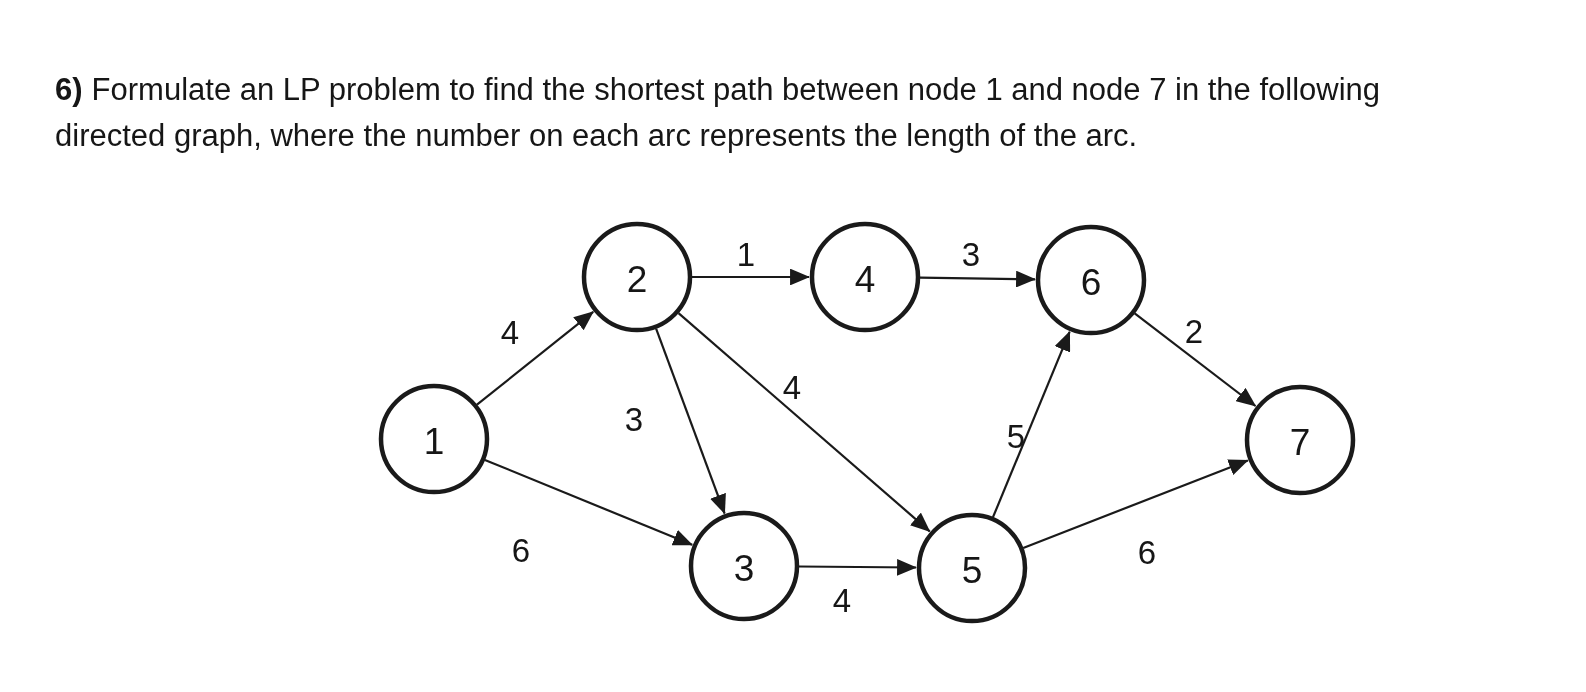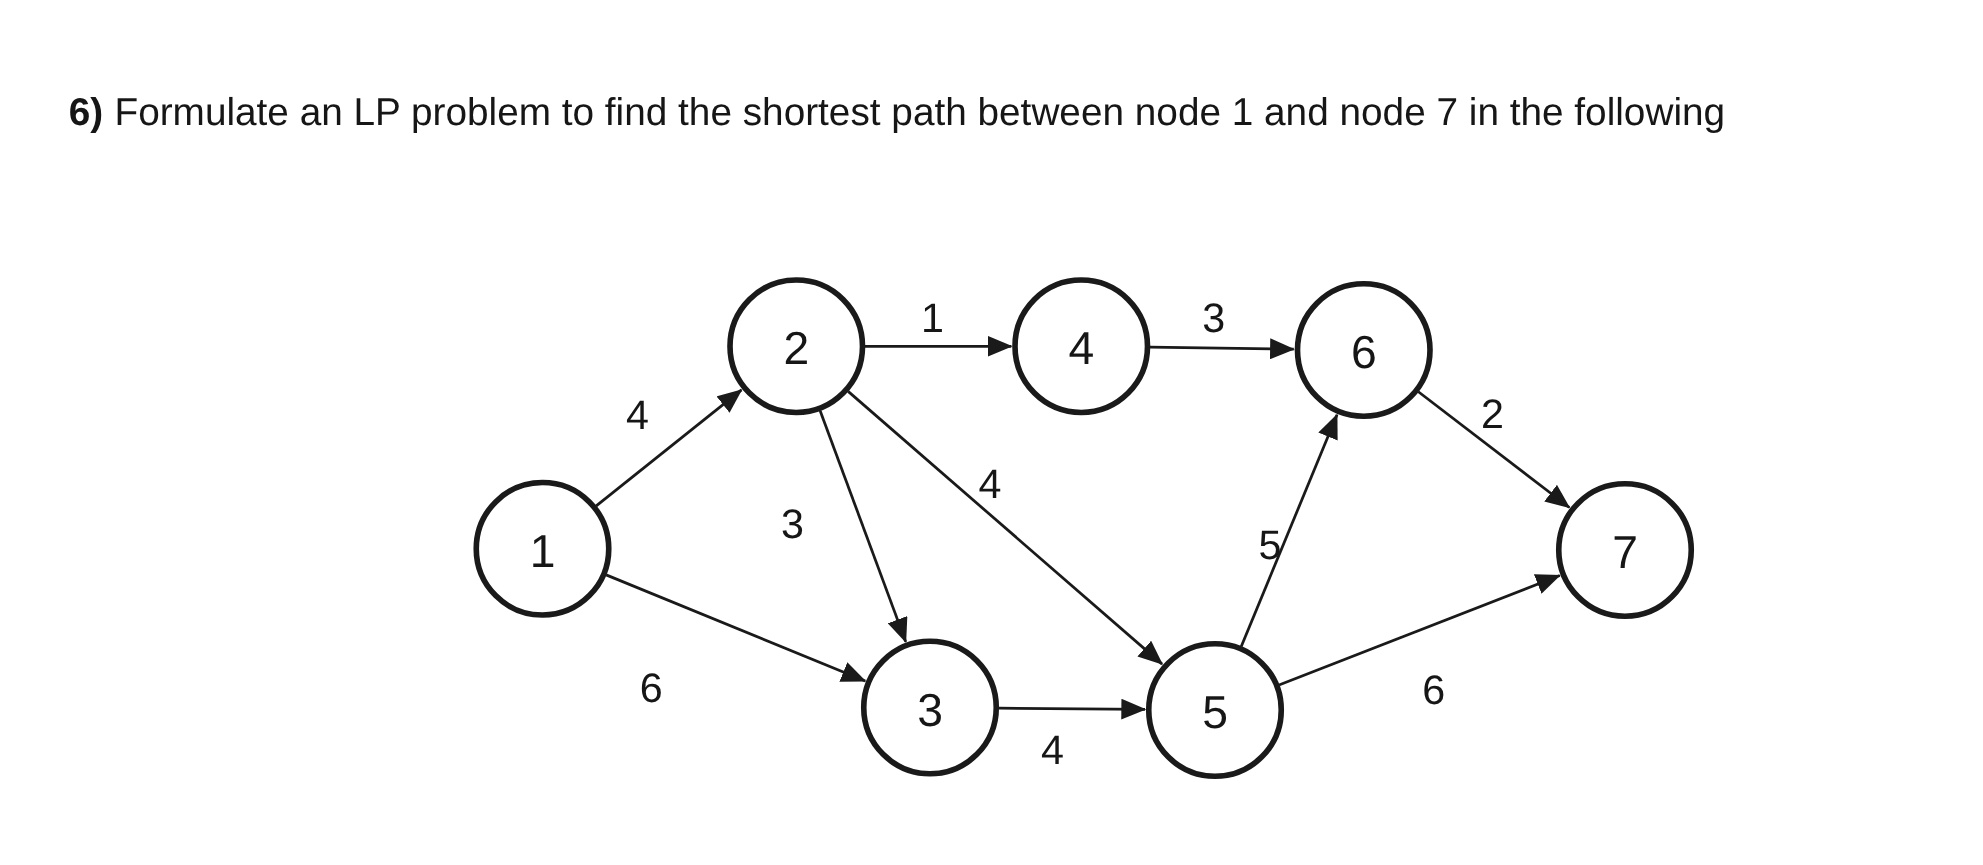--- a/index.html
+++ b/index.html
@@ -43,20 +43,21 @@
   .node-label { font-size: 37px; }
   .edge-weight { font-size: 33px; }
 </style>
 </head>
 <body>
 
 <div class="page">
 
   <p class="problem-statement">
     <span class="q-num">6)</span><span>Formulate an LP problem to find the shortest path between node 1 and node 7 in the following</span><br>
+    <span>directed graph, where the number on each arc represents the length of the arc.</span>
   </p>
 
   <svg class="graph-svg" viewBox="0 0 1586 692" xmlns="http://www.w3.org/2000/svg">
     <defs>
       <marker id="arrowhead" markerWidth="9" markerHeight="7.6" refX="8.6" refY="3.8" orient="auto" markerUnits="strokeWidth">
         <path d="M0,0 L9,3.8 L0,7.6 Z" fill="#1a1a1a"></path>
       </marker>
     </defs>
     <g id="edge-layer">
         <line x1="477.0" y1="404.7" x2="593.2" y2="311.9" stroke="#1a1a1a" stroke-width="2.2" marker-end="url(#arrowhead)"></line>

